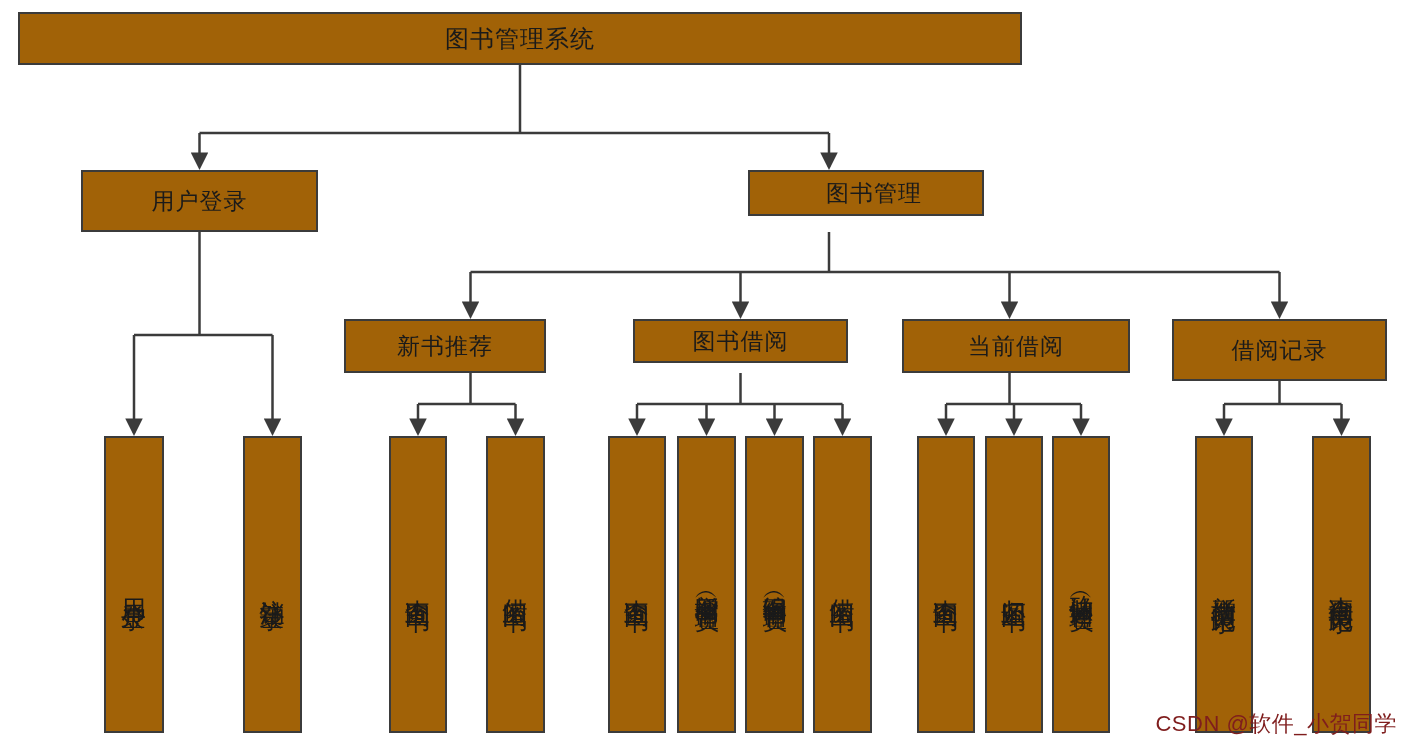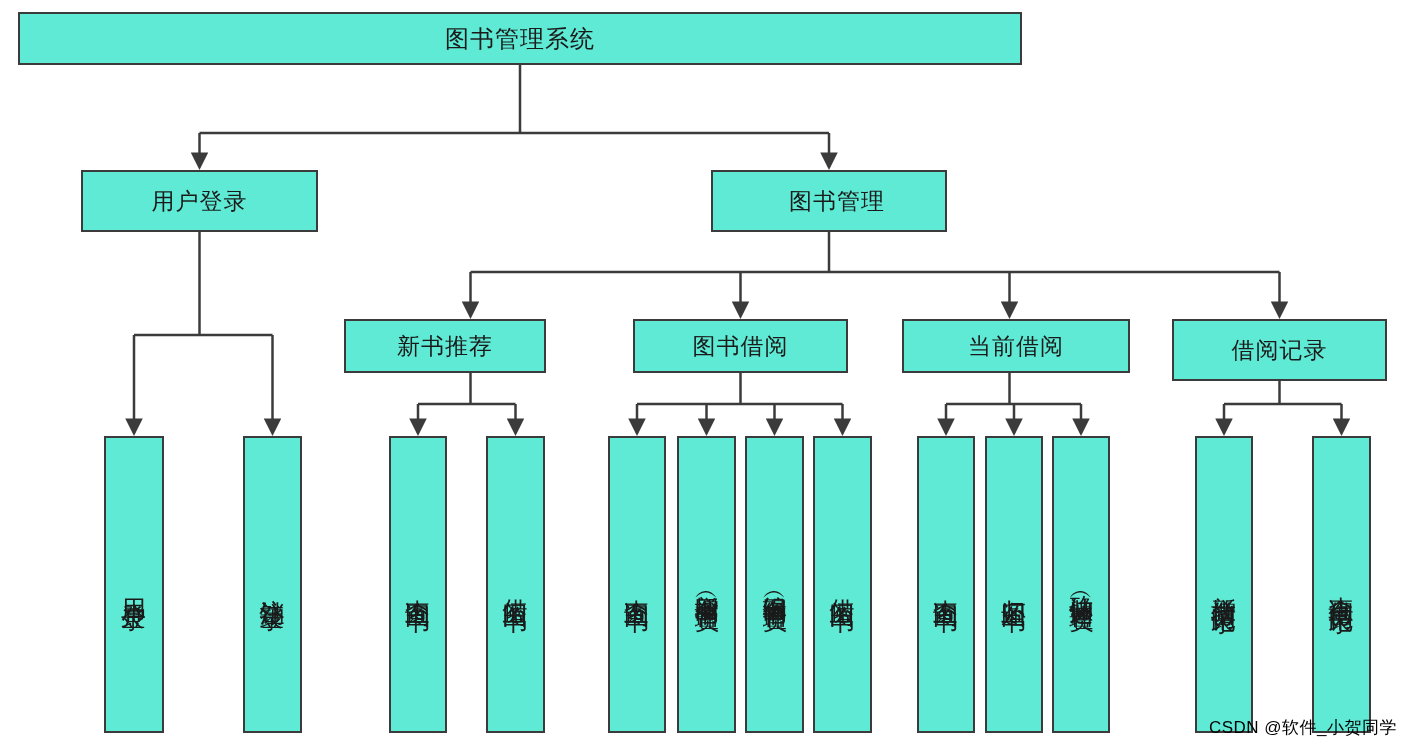--- a/index.html
+++ b/index.html
@@ -20,21 +20,21 @@
     left: 0;
     top: 0;
     width: 1405px;
     height: 747px;
     pointer-events: none;
   }
   .node {
     position: absolute;
     box-sizing: border-box;
     border: 2px solid #3b3b3b;
-    background: #5eead4;
+    background: #a16207;
     display: flex;
     align-items: center;
     justify-content: center;
     color: #1a1a1a;
   }
   .node .label {
     display: block;
     text-align: center;
     line-height: 1.08;
     color: #1a1a1a;
@@ -62,22 +62,22 @@
     white-space: nowrap;
   }
   .node.vert.tall .label {
     font-size: 24px;
     letter-spacing: 2px;
   }
   #watermark {
     position: absolute;
     right: 8px;
     bottom: 8px;
-    font-size: 17px;
-    color: #000000;
+    font-size: 22px;
+    color: #7f1d1d;
     white-space: nowrap;
     letter-spacing: 0.5px;
   }
 </style>
 </head>
 <body>
 
 <div id="canvas">
 
   <svg id="wires" viewBox="0 0 1405 747">
@@ -123,27 +123,27 @@
       </g>
   </svg>
 
   <div id="nodes-layer">
       <div class="node horiz root" style="left: 18px; top: 12px; width: 1004px; height: 53px;">
         <span class="label">图书管理系统</span>
       </div>
       <div class="node horiz" style="left: 81px; top: 170px; width: 237px; height: 62px;">
         <span class="label">用户登录</span>
       </div>
-      <div class="node horiz" style="left: 711px; top: 170px; width: 236px; height: 62px; padding-left: 16px;">
+      <div class="node horiz" style="left: 748px; top: 170px; width: 236px; height: 46px; padding-left: 16px;">
         <span class="label">图书管理</span>
       </div>
       <div class="node horiz" style="left: 344px; top: 319px; width: 202px; height: 54px;">
         <span class="label">新书推荐</span>
       </div>
-      <div class="node horiz" style="left: 633px; top: 319px; width: 215px; height: 54px;">
+      <div class="node horiz" style="left: 633px; top: 319px; width: 215px; height: 44px;">
         <span class="label">图书借阅</span>
       </div>
       <div class="node horiz" style="left: 902px; top: 319px; width: 228px; height: 54px;">
         <span class="label">当前借阅</span>
       </div>
       <div class="node horiz" style="left: 1172px; top: 319px; width: 215px; height: 62px;">
         <span class="label">借阅记录</span>
       </div>
       <div class="node vert" style="left: 104px; top: 436px; width: 60px; height: 297px;">
         <span class="label">用户登录</span>

